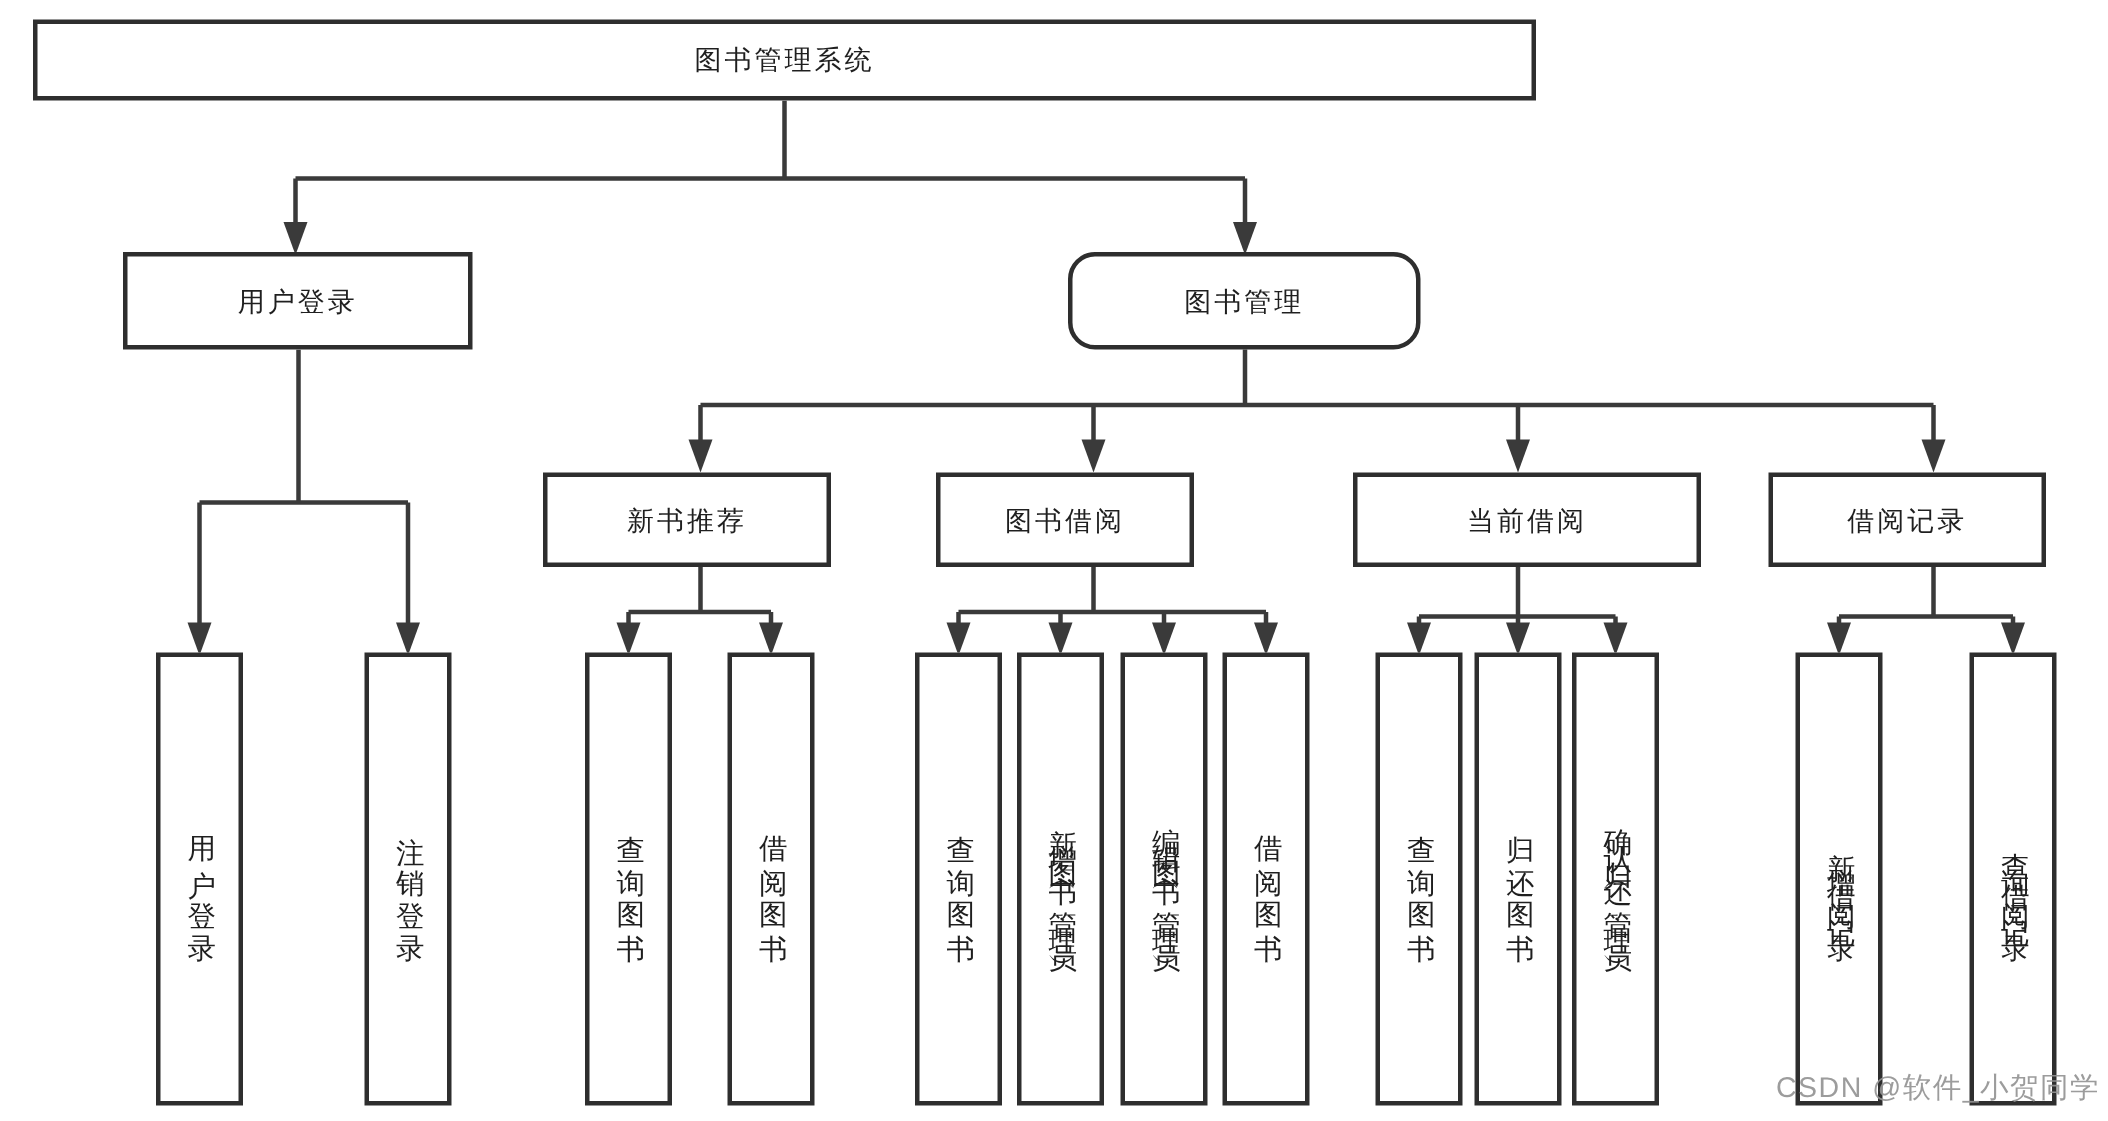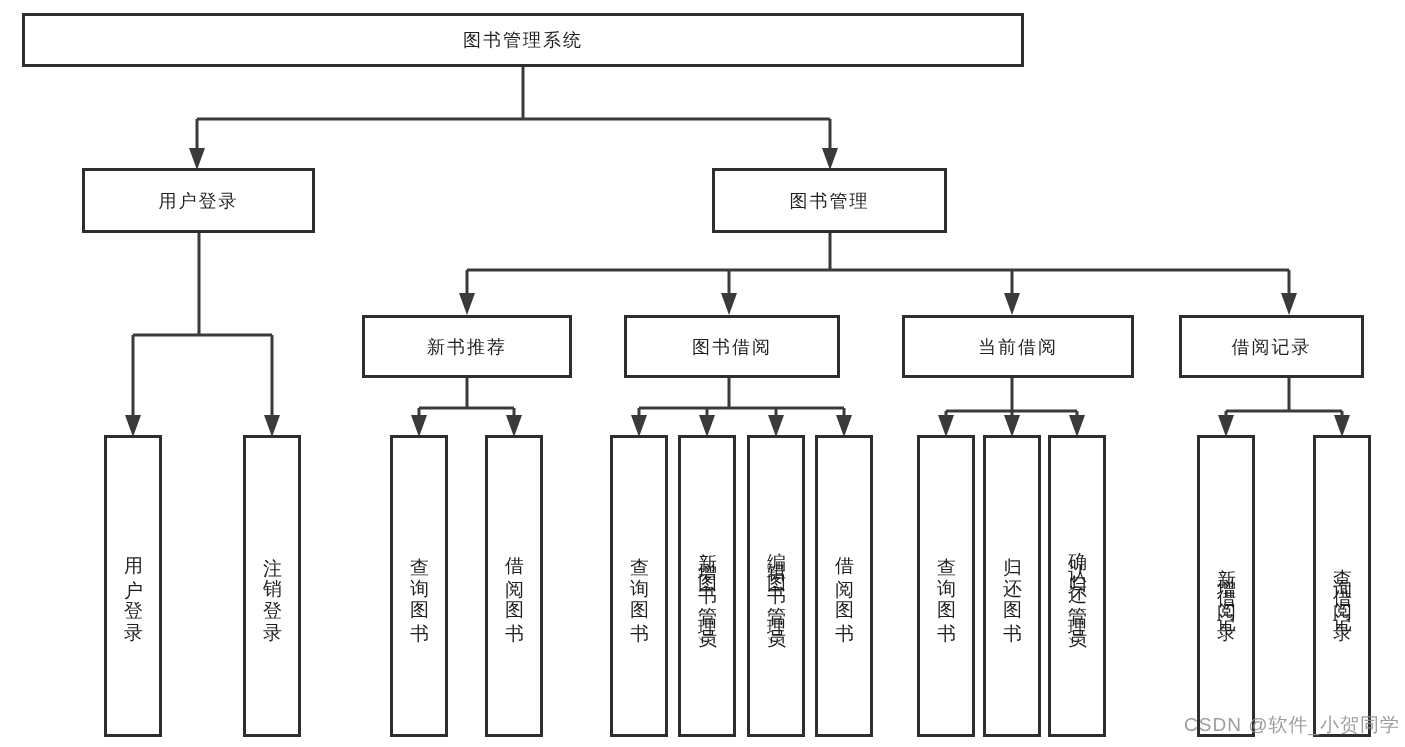--- a/index.html
+++ b/index.html
@@ -58,28 +58,28 @@
     </g>
   </svg>
 
   <div class="hbox" style="left:22px;top:13px;width:1002px;height:54px;">
     <span>图书管理系统</span>
   </div>
 
   <div class="hbox" style="left:82px;top:168px;width:233px;height:65px;">
     <span>用户登录</span>
   </div>
-  <div class="hbox" style="left:712px;top:168px;width:235px;height:65px;">
+  <div class="hbox" style="left:712px;top:168px;width:235px;height:65px;border-radius:18px;">
     <span>图书管理</span>
   </div>
 
-  <div class="hbox" style="left:362px;top:315px;width:210px;height:63px;">
+  <div class="hbox" style="left:362px;top:315px;width:192px;height:63px;">
     <span>新书推荐</span>
   </div>
-  <div class="hbox" style="left:624px;top:315px;width:216px;height:63px;">
+  <div class="hbox" style="left:624px;top:315px;width:172px;height:63px;">
     <span>图书借阅</span>
   </div>
   <div class="hbox" style="left:902px;top:315px;width:232px;height:63px;">
     <span>当前借阅</span>
   </div>
   <div class="hbox" style="left:1179px;top:315px;width:185px;height:63px;">
     <span>借阅记录</span>
   </div>
 
   <div class="vbox" style="left:104px;">

